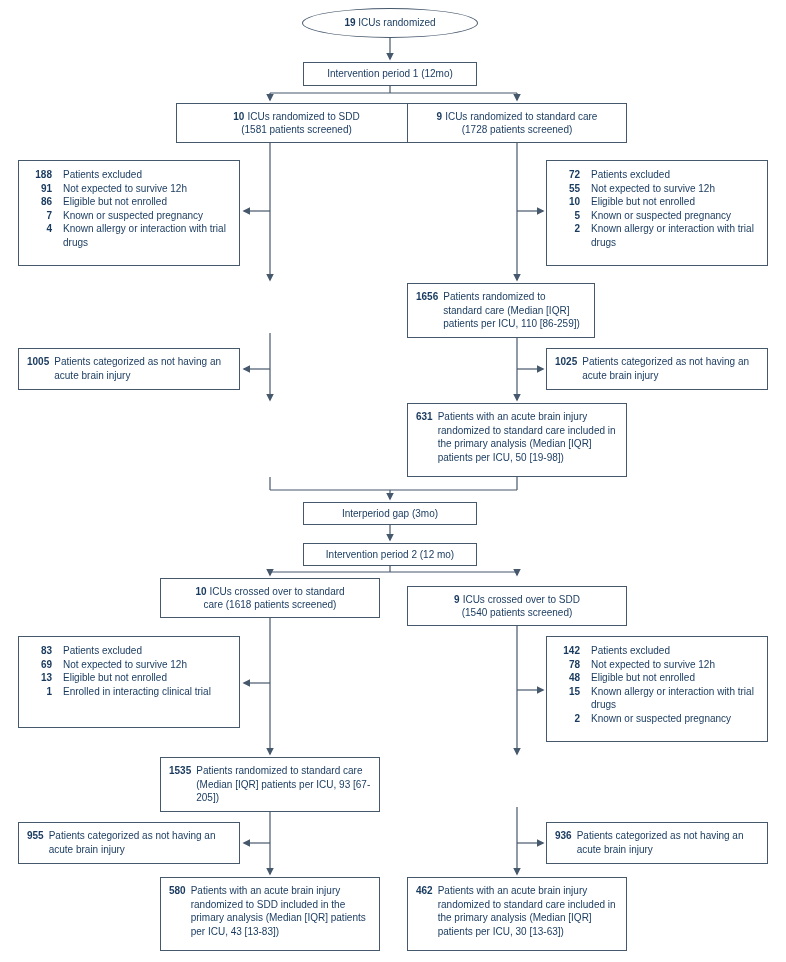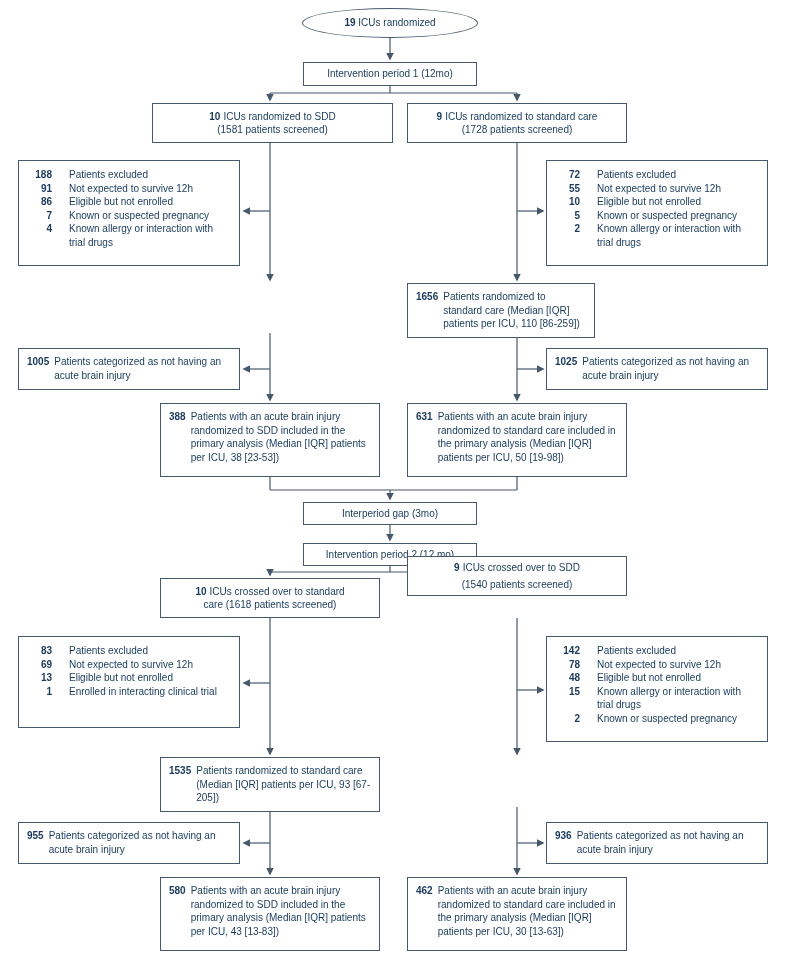--- a/index.html
+++ b/index.html
@@ -19,21 +19,21 @@
     border:1.2px solid #46586c;
   }
   .ellipse { border-radius:50%; display:flex; align-items:center; justify-content:center; text-align:center; }
   .cbox { display:flex; align-items:center; justify-content:center; text-align:center; padding:3px 6px; }
   .hdr { display:flex; flex-direction:column; align-items:center; justify-content:center; text-align:center; padding:4px 6px; }
   .hdr div { text-align:center; }
   .hdr b { margin-right:3px; }
   .nbox { display:flex; align-items:flex-start; padding:6px 8px; text-align:left; }
   .nbox b { margin-right:5px; white-space:nowrap; }
   .excl { padding:7px 9px; }
-  .erow { display:grid; grid-template-columns:24px 1fr; column-gap:17px; align-items:start; }
+  .erow { display:grid; grid-template-columns:24px 1fr; column-gap:11px; align-items:start; }
   .erow b { text-align:right; }
   b { font-weight:bold; color:#17395e; }
 </style>
 </head>
 <body>
 
 <div class="canvas">
 
   <svg class="wires" xmlns="http://www.w3.org/2000/svg">
     <defs>
@@ -85,21 +85,21 @@
   </svg>
 
   <div class="box ellipse" style="left:302px;top:8px;width:176px;height:30px;">
     <span><b>19</b> <span>ICUs randomized</span></span>
   </div>
 
   <div class="box cbox" style="left:303px;top:62px;width:174px;height:24px;">
     <span>Intervention period 1 (12mo)</span>
   </div>
 
-  <div class="box hdr" style="left:152px;top:103px;width:241px;min-height:40px;">
+  <div class="box hdr" style="left:176px;top:103px;width:241px;min-height:40px;">
     <div><b>10</b><span>ICUs randomized to SDD</span></div>
     <div>(1581 patients screened)</div>
   </div>
 
   <div class="box hdr" style="left:407px;top:103px;width:220px;min-height:40px;">
     <div><b>9</b><span>ICUs randomized to standard care</span></div>
     <div>(1728 patients screened)</div>
   </div>
 
   <div class="box excl" style="left:18px;top:160px;width:222px;min-height:106px;">
@@ -155,43 +155,39 @@
 
   <div class="box nbox" style="left:18px;top:348px;width:222px;min-height:42px;">
     <b>1005</b>
       <span>Patients categorized as not having an acute brain injury</span>
   </div>
   <div class="box nbox" style="left:546px;top:348px;width:222px;min-height:42px;">
     <b>1025</b>
       <span>Patients categorized as not having an acute brain injury</span>
   </div>
 
-  <div class="box nbox" style="left:160px;top:403px;width:220px;min-height:74px;">
-    <b>388</b>
-      <span>Patients with an acute brain injury randomized to SDD included in the primary analysis (Median [IQR] patients per ICU, 38 [23-53])</span>
-  </div>
   <div class="box nbox" style="left:407px;top:403px;width:220px;min-height:74px;">
     <b>631</b>
       <span>Patients with an acute brain injury randomized to standard care included in the primary analysis (Median [IQR] patients per ICU, 50 [19-98])</span>
   </div>
 
   <div class="box cbox" style="left:303px;top:502px;width:174px;height:23px;">
     <span>Interperiod gap (3mo)</span>
   </div>
 
   <div class="box cbox" style="left:303px;top:543px;width:174px;height:23px;">
     <span>Intervention period 2 (12 mo)</span>
   </div>
 
   <div class="box hdr" style="left:160px;top:578px;width:220px;min-height:40px;">
     <div><b>10</b><span>ICUs crossed over to standard</span></div>
     <div>care (1618 patients screened)</div>
   </div>
 
-  <div class="box hdr" style="left:407px;top:556px;width:220px;min-height:40px;justify-content:space-between;">
+  <div class="box hdr" style="left:407px;top:586px;width:220px;min-height:40px;">
     <div><b>9</b><span>ICUs crossed over to SDD</span></div>
     <div>(1540 patients screened)</div>
   </div>
 
   <div class="box excl" style="left:18px;top:636px;width:222px;min-height:92px;">
     <div class="erow">
         <b>83</b>
         <span>Patients excluded</span>
       </div>
     <div class="erow">

